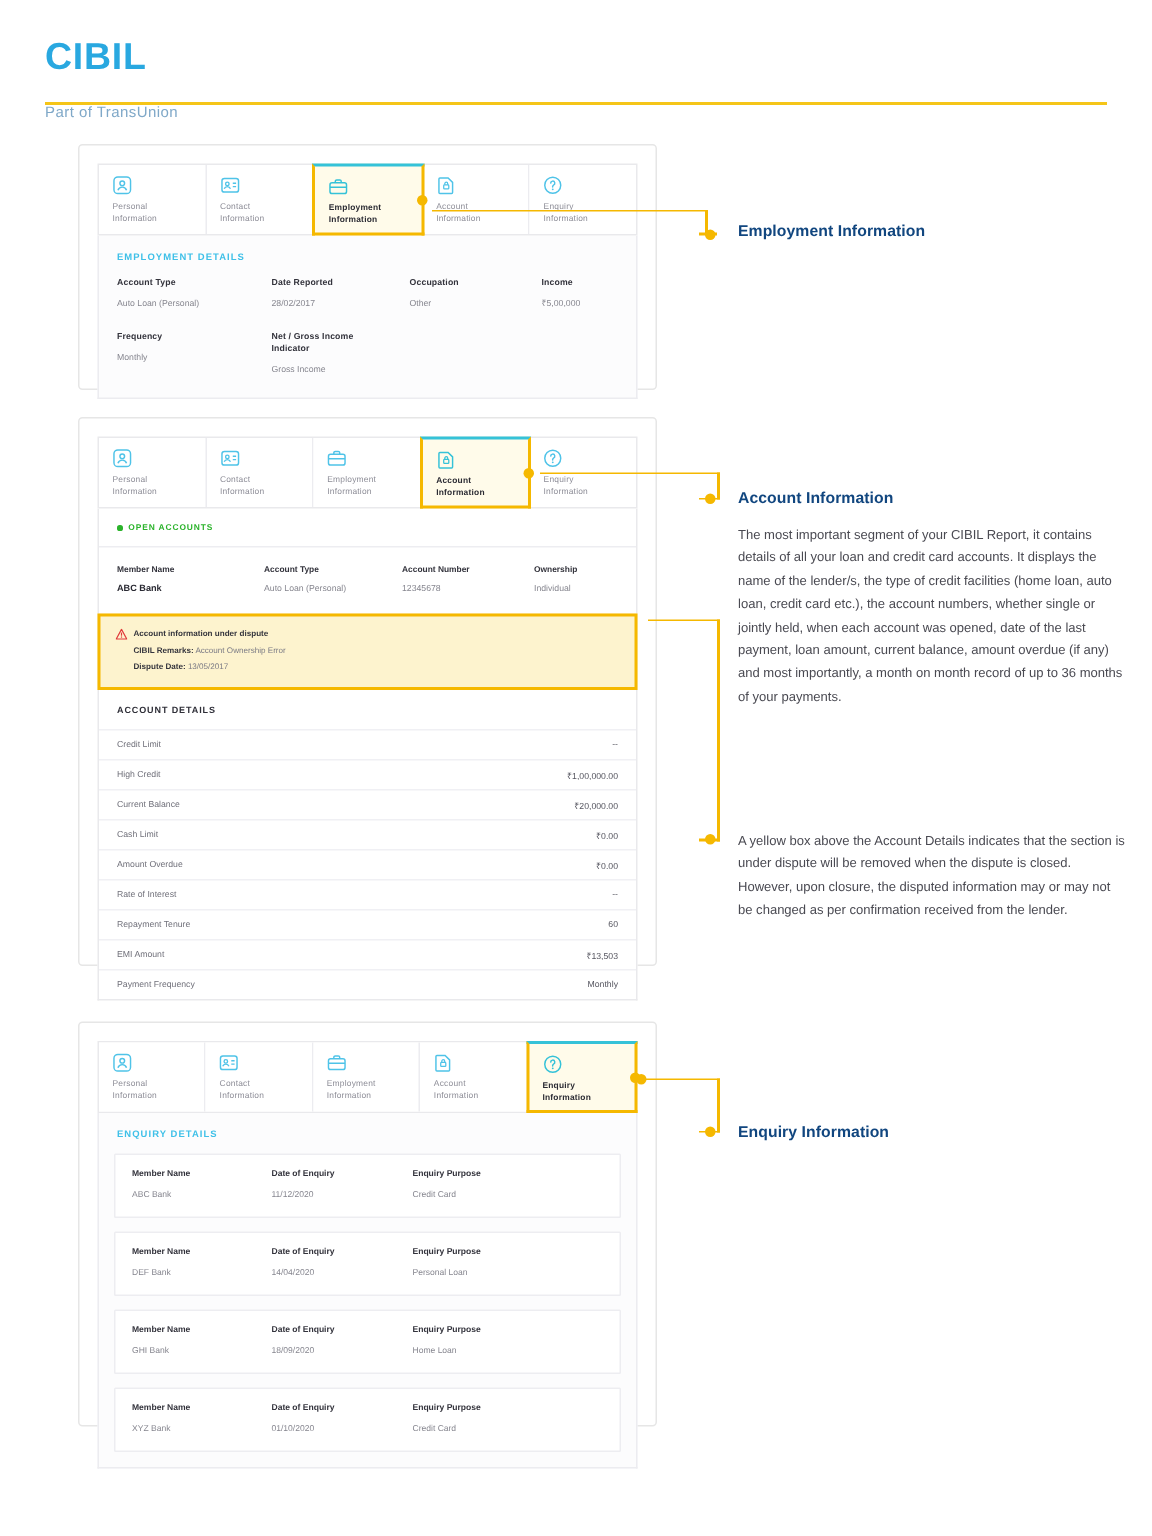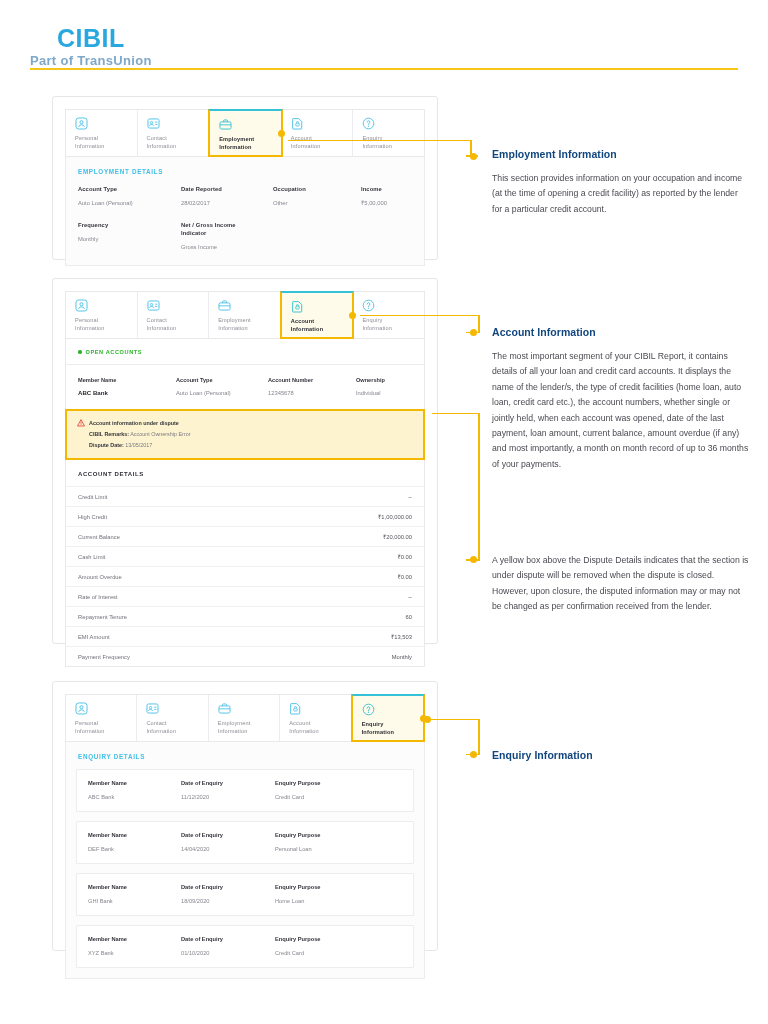--- a/index.html
+++ b/index.html
@@ -10,25 +10,25 @@
     -webkit-font-smoothing: antialiased;
   }
   body { position: relative; overflow: hidden; }
 
   
   .header { position: absolute; left: 0; top: 0; width: 768px; height: 78px; }
   .logo-wrap { position: absolute; left: 30px; top: 26px; }
   .logo-main {
     font-family: "Liberation Sans", sans-serif;
     font-size: 25px; font-weight: 700; letter-spacing: 0.5px;
-    color: #29A8E0; line-height: 1; text-align: center;
+    color: #29A8E0; line-height: 1;
   }
   .logo-sub {
-    font-size: 13px; color: #7fa8c8; letter-spacing: 0.3px;
-    margin-top: 2px; font-weight: 700;
+    font-size: 10px; color: #7fa8c8; letter-spacing: 0.3px;
+    margin-top: 19px; font-weight: 400;
   }
   .header-rule {
     position: absolute; left: 30px; top: 68px; width: 708px; height: 2px;
     background: #F5C518;
   }
 
   
   .card {
     position: absolute;
     background: #ffffff;
@@ -620,27 +620,26 @@
 <div class="lead-dot" id="lead-acc2-dot"></div>
 <div class="lead-dot" id="lead-enq-dot2"></div>
 
 <div class="lead" id="lead-enq-h1"></div>
 <div class="lead" id="lead-enq-v1"></div>
 <div class="lead" id="lead-enq-h2"></div>
 <div class="lead-dot" id="lead-enq-dot"></div>
 
 <div class="anno" id="anno-employment">
   <div class="anno-title">Employment Information</div>
-  <div class="anno-body">This section provides information on your occupation and income (at the time of opening a credit facility) as reported by the lender for a particular credit account.</div>
 </div>
 
 <div class="anno" id="anno-account">
   <div class="anno-title">Account Information</div>
   <div class="anno-body">The most important segment of your CIBIL Report, it contains details of all your loan and credit card accounts. It displays the name of the lender/s, the type of credit facilities (home loan, auto loan, credit card etc.), the account numbers, whether single or jointly held, when each account was opened, date of the last payment, loan amount, current balance, amount overdue (if any) and most importantly, a month on month record of up to 36 months of your payments.</div>
 </div>
 
 <div class="anno" id="anno-account-2">
-  <div class="anno-body">A yellow box above the Dispute Details indicates that the section is under dispute will be removed when the dispute is closed. However, upon closure, the disputed information may or may not be changed as per confirmation received from the lender.</div>
+  <div class="anno-body">A yellow box above the Account Details indicates that the section is under dispute will be removed when the dispute is closed. However, upon closure, the disputed information may or may not be changed as per confirmation received from the lender.</div>
 </div>
 
 <div class="anno" id="anno-enquiry">
   <div class="anno-title">Enquiry Information</div>
 </div>
 
 </body></html>

